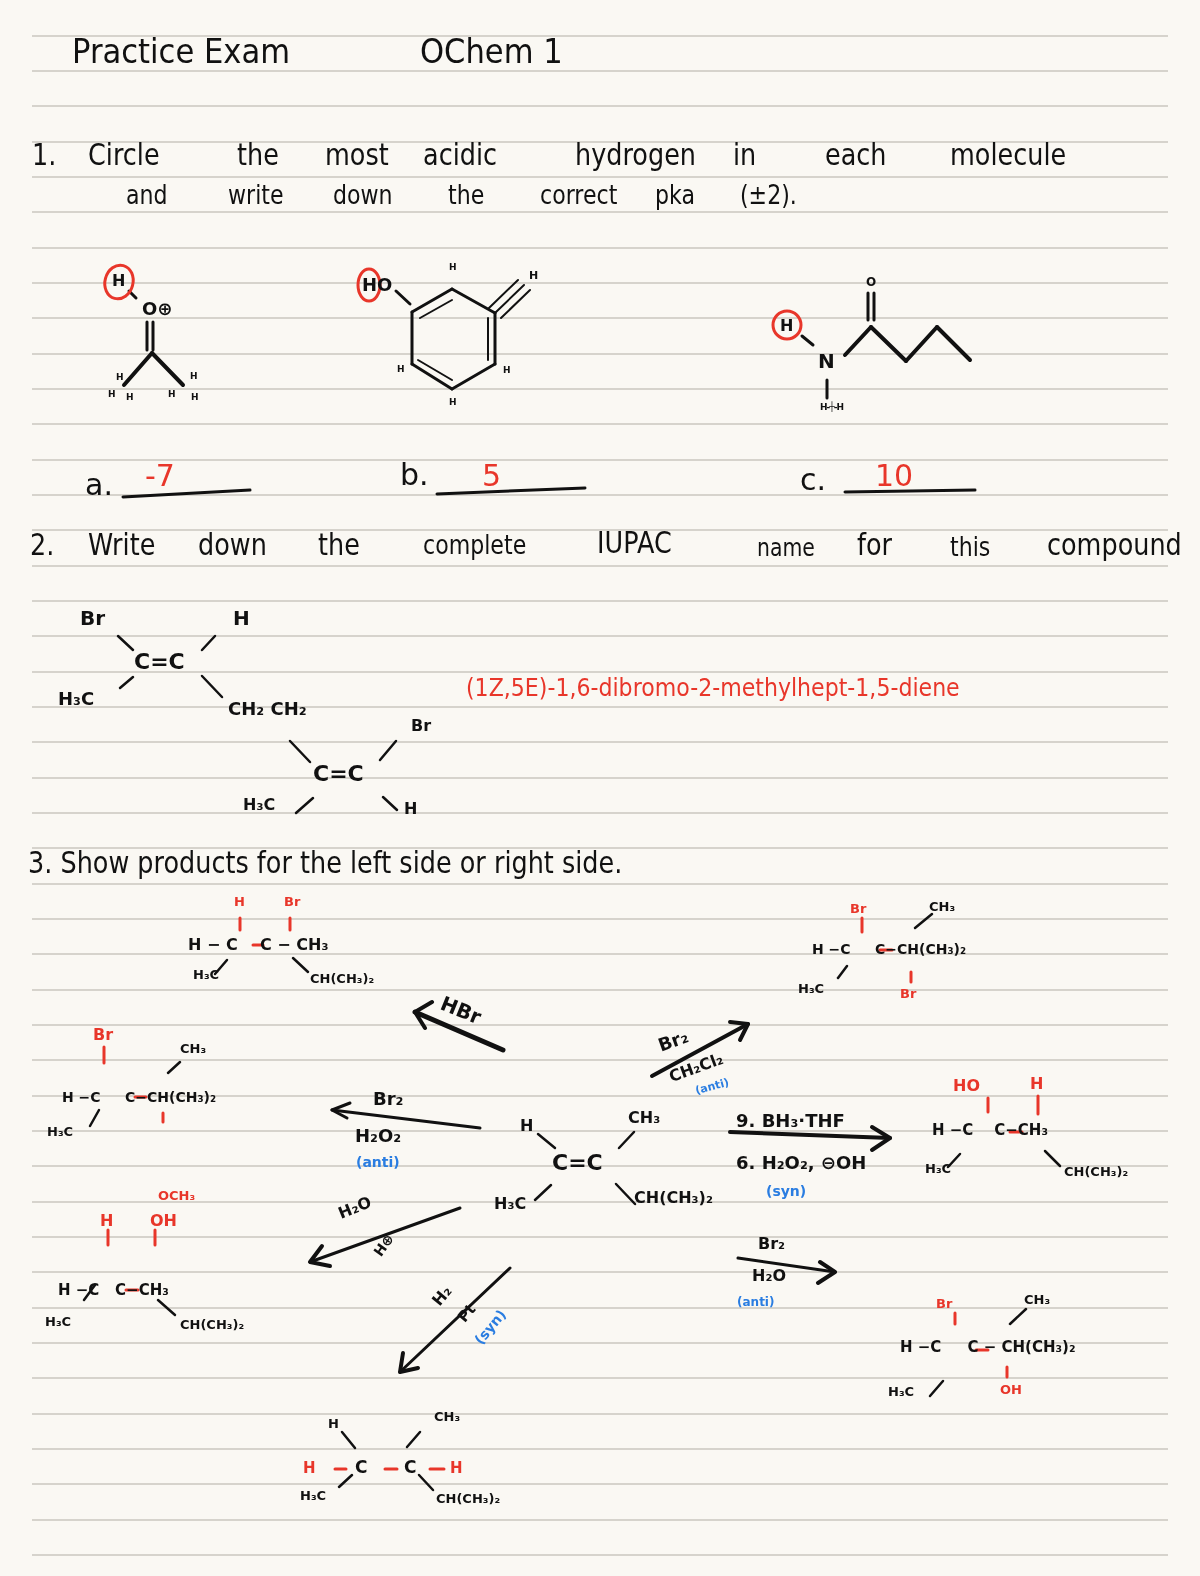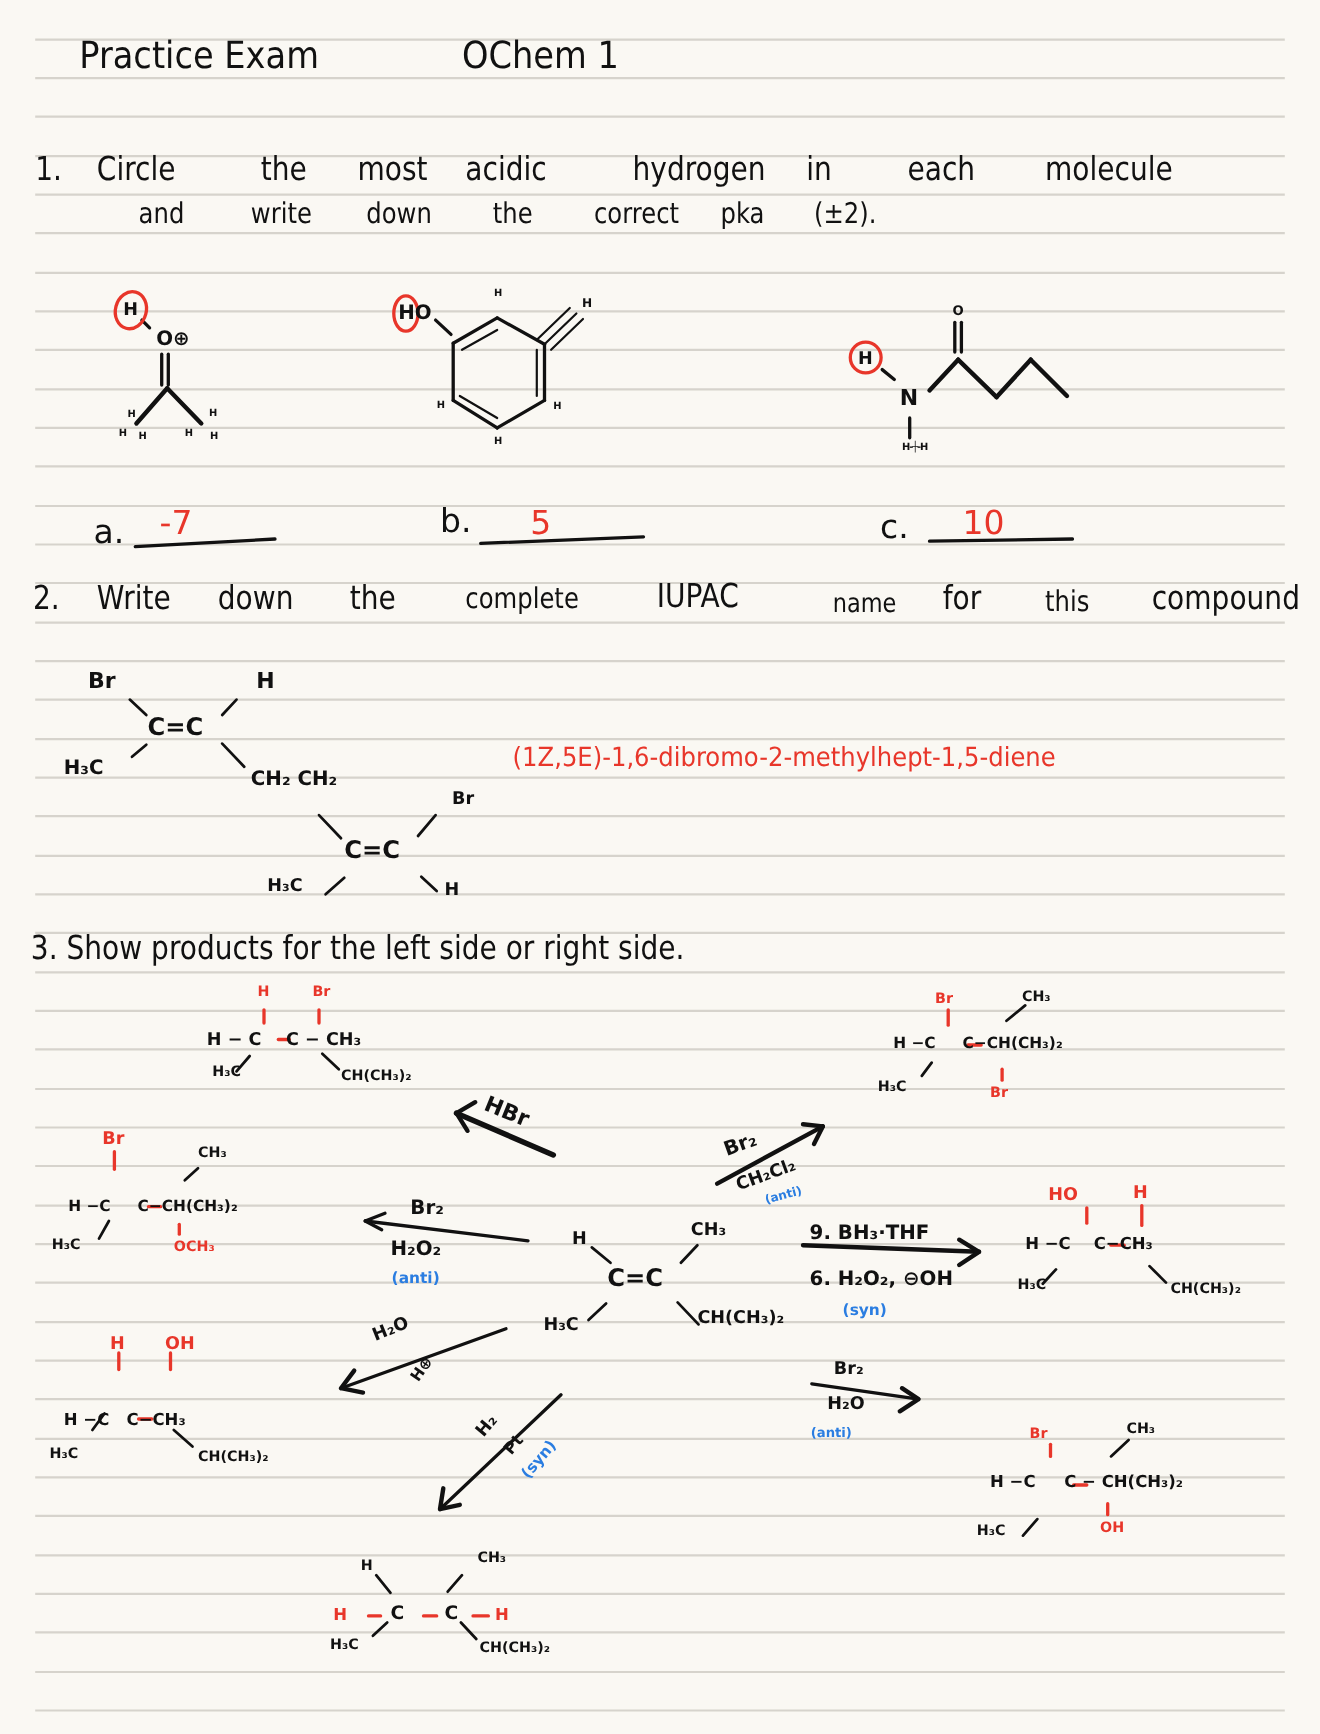--- a/index.html
+++ b/index.html
@@ -306,21 +306,21 @@
   <div class="hw chem" style="left:188px;top:937px;"><span>H</span> − <span>C</span> &nbsp;&nbsp; <span>C</span> − <span>CH₃</span></div>
   <div class="hw chemS" style="left:193px;top:968px;">H₃C</div>
   <div class="hw chemS" style="left:310px;top:972px;">CH(CH₃)₂</div>
 </div>
 
 <div>
   <div class="hw chem red" style="left:93px;top:1027px;">Br</div>
   <div class="hw chemS" style="left:180px;top:1042px;">CH₃</div>
   <div class="hw chem" style="left:62px;top:1090px;font-size:14px;"><span>H</span> −<span>C</span> &nbsp;&nbsp;&nbsp; <span>C</span>−<span>CH(CH₃)₂</span></div>
   <div class="hw chemS" style="left:47px;top:1125px;">H₃C</div>
-  <div class="hw chemS red" style="left:158px;top:1127px;">OCH₃</div>
+  <div class="hw chemS red" style="left:158px;top:1189px;">OCH₃</div>
 </div>
 
 <div>
   <div class="hw chem red" style="left:100px;top:1213px;">H</div>
   <div class="hw chem red" style="left:150px;top:1213px;">OH</div>
   <div class="hw chem" style="left:58px;top:1283px;font-size:15px;"><span>H</span> −<span>C</span> &nbsp;&nbsp;<span>C</span>−<span>CH₃</span></div>
   <div class="hw chemS" style="left:45px;top:1315px;">H₃C</div>
   <div class="hw chemS" style="left:180px;top:1318px;">CH(CH₃)₂</div>
 </div>
 

